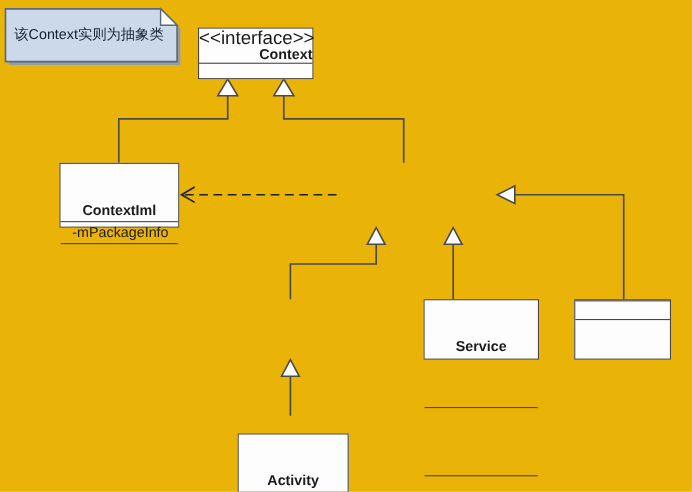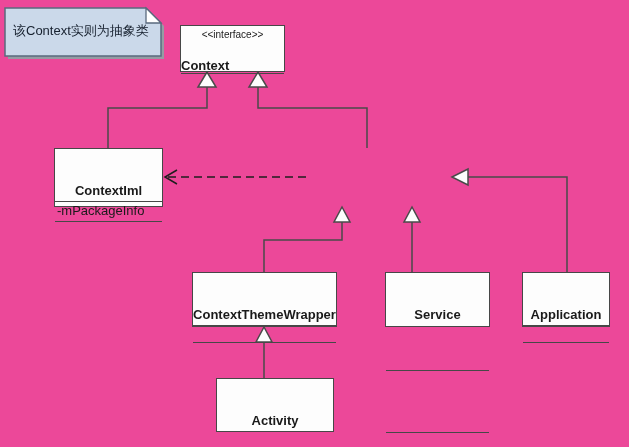--- a/index.html
+++ b/index.html
@@ -1,21 +1,21 @@
 <!DOCTYPE html>
 <html><head>
 <meta charset="utf-8">
 <style>
   html,body { margin:0; padding:0; }
   body { font-family: "Liberation Sans", sans-serif; }
   .canvas {
     position: relative;
     width: 629px;
     height: 447px;
-    background: #ec4899;
+    background: #eab308;
     overflow: hidden;
   }
   svg.layer {
     position: absolute;
     left: 0; top: 0;
     width: 629px; height: 447px;
   }
   .uml-class {
     position: absolute;
     background: #fdfdfd;
@@ -30,38 +30,38 @@
     font-weight: bold;
     font-size: 13px;
     line-height: 19px;
     white-space: nowrap;
     overflow: hidden;
     margin-top: 32px;
   }
   .uml-stereo {
     text-align: center;
     font-weight: normal;
-    font-size: 10px;
+    font-size: 17px;
     line-height: 14px;
     padding-top: 2px;
   }
   .uml-iface-name {
-    text-align: left;
+    text-align: right;
     font-weight: bold;
     font-size: 13px;
     line-height: 15px;
-    margin-top: 16px;
   }
   .uml-attr {
     border-top: 1.5px solid #474747;
     font-size: 13px;
     line-height: 18px;
     padding-left: 2px;
     white-space: nowrap;
     overflow: hidden;
+    text-align: center;
   }
   .uml-empty {
     border-top: 1.5px solid #474747;
     flex: 1;
   }
   .note-text {
     position: absolute;
     left: 13px;
     top: 22px;
     width: 142px;
@@ -131,37 +131,31 @@
     <div class="uml-empty"></div>
   </div>
 
   <div class="uml-class" style="left:54px; top:148px; width:109px; height:59px;">
     <div class="uml-title h-title">ContextIml</div>
     <div class="uml-attr h-title">-mPackageInfo</div>
     <div class="uml-empty"></div>
   </div>
 
 
-  <div class="uml-class" style="left:192px; top:272px; width:145px; height:55px;">
-    <div class="uml-title h-title">ContextThemeWrapper</div>
-    <div class="uml-empty" style="flex:0 0 auto; height:17px; box-sizing:border-box;"></div>
-    <div class="uml-empty"></div>
-  </div>
 
   <div class="uml-class" style="left:385px; top:272px; width:105px; height:55px;gap:45px;">
     <div class="uml-title h-title">Service</div>
     <div class="uml-empty" style="flex:0 0 auto; height:17px; box-sizing:border-box;"></div>
     <div class="uml-empty"></div>
   </div>
 
   <div class="uml-class" style="left:522px; top:272px; width:88px; height:55px;">
-    <div class="uml-title h-title">Application</div>
     <div class="uml-empty" style="flex:0 0 auto; height:17px; box-sizing:border-box;"></div>
     <div class="uml-empty"></div>
   </div>
 
-  <div class="uml-class" style="left:216px; top:378px; width:118px; height:54px;">
+  <div class="uml-class" style="left:216px; top:394px; width:101px; height:54px;">
     <div class="uml-title h-title">Activity</div>
     <div class="uml-empty" style="flex:0 0 auto; height:17px; box-sizing:border-box;"></div>
     <div class="uml-empty"></div>
   </div>
 
 </div>
 
 </body></html>

